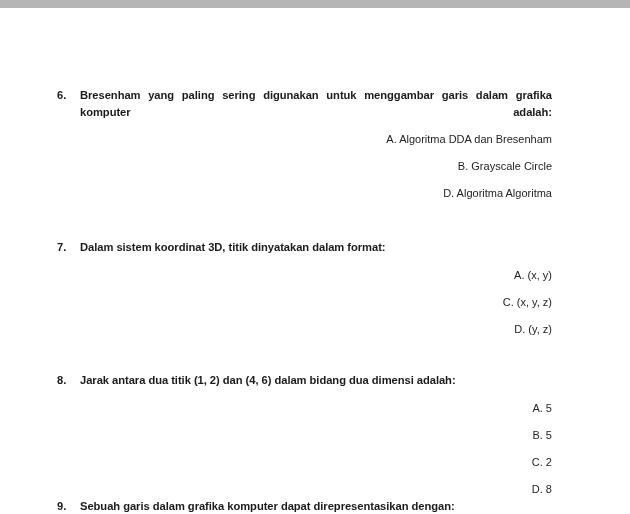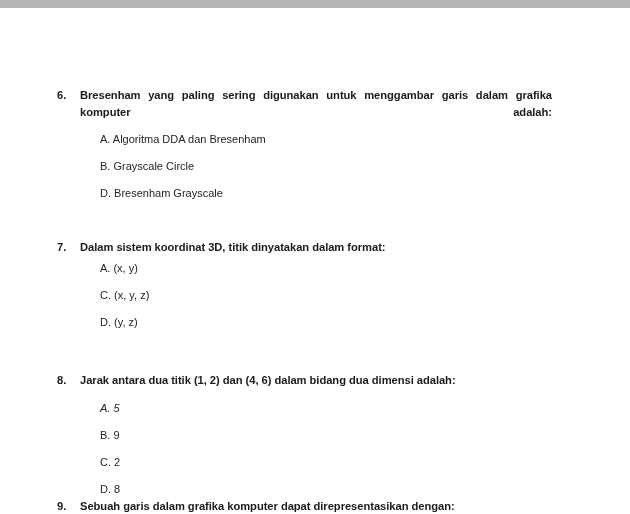--- a/index.html
+++ b/index.html
@@ -71,20 +71,21 @@
   }
   .option-item {
     font-size: 11px;
     font-weight: 400;
     line-height: 16px;
     color: #232323;
     margin-left: 43px;
     height: 27px;
     display: flex;
     align-items: flex-start;
+    justify-content: flex-end;
   }
   .option-label {
     white-space: pre;
   }
   
   #question-9-clip {
     position: absolute;
     left: 57px;
     top: 498px;
     width: 495px;
@@ -105,54 +106,54 @@
       <span class="q-text justify-all">Bresenham yang paling sering digunakan untuk menggambar garis dalam grafika komputer adalah:</span>
     </div>
     <ul class="options">
       <li class="option-item" style="margin-top:11px;">
         <span class="option-label">A. Algoritma DDA dan Bresenham</span>
       </li>
       <li class="option-item">
         <span class="option-label">B. Grayscale Circle</span>
       </li>
       <li class="option-item">
-        <span class="option-label">D. Bresenham Grayscale</span>
+        <span class="option-label">D. Algoritma Algoritma</span>
       </li>
     </ul>
   </div>
 
   <div class="question-block" style="top: 231px;">
     <div class="question-line">
       <span class="q-number">7.</span>
       <span class="q-text no-justify">Dalam sistem koordinat 3D, titik dinyatakan dalam format:</span>
     </div>
     <ul class="options">
-      <li class="option-item" style="margin-top:4px;">
+      <li class="option-item" style="margin-top:11px;">
         <span class="option-label">A. (x, y)</span>
       </li>
       <li class="option-item">
         <span class="option-label">C. (x, y, z)</span>
       </li>
       <li class="option-item">
         <span class="option-label">D. (y, z)</span>
       </li>
     </ul>
   </div>
 
   <div class="question-block" style="top: 364px;">
     <div class="question-line">
       <span class="q-number">8.</span>
       <span class="q-text no-justify">Jarak antara dua titik (1, 2) dan (4, 6) dalam bidang dua dimensi adalah:</span>
     </div>
     <ul class="options">
-      <li class="option-item" style="margin-top:11px;font-style:italic;">
+      <li class="option-item" style="margin-top:11px;">
         <span class="option-label">A. 5</span>
       </li>
       <li class="option-item">
-        <span class="option-label">B. 9</span>
+        <span class="option-label">B. 5</span>
       </li>
       <li class="option-item">
         <span class="option-label">C. 2</span>
       </li>
       <li class="option-item">
         <span class="option-label">D. 8</span>
       </li>
     </ul>
   </div>
 

